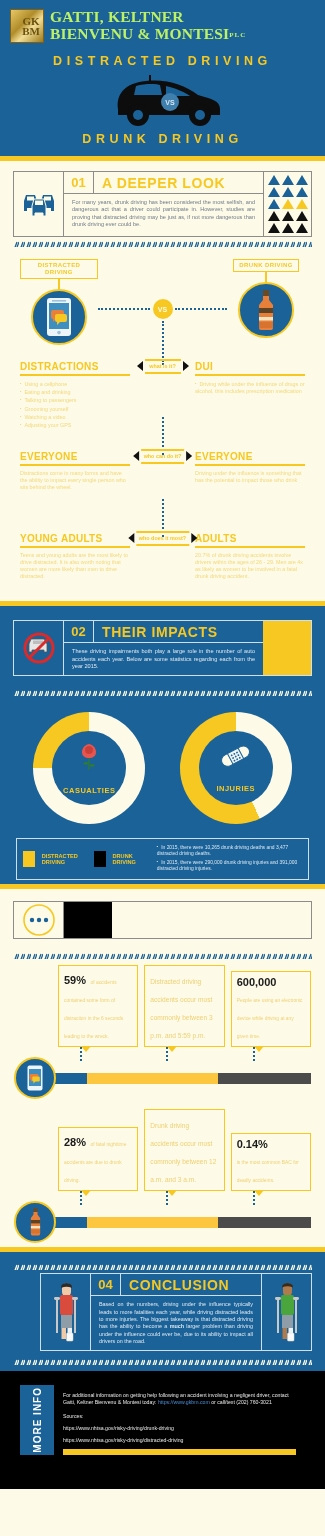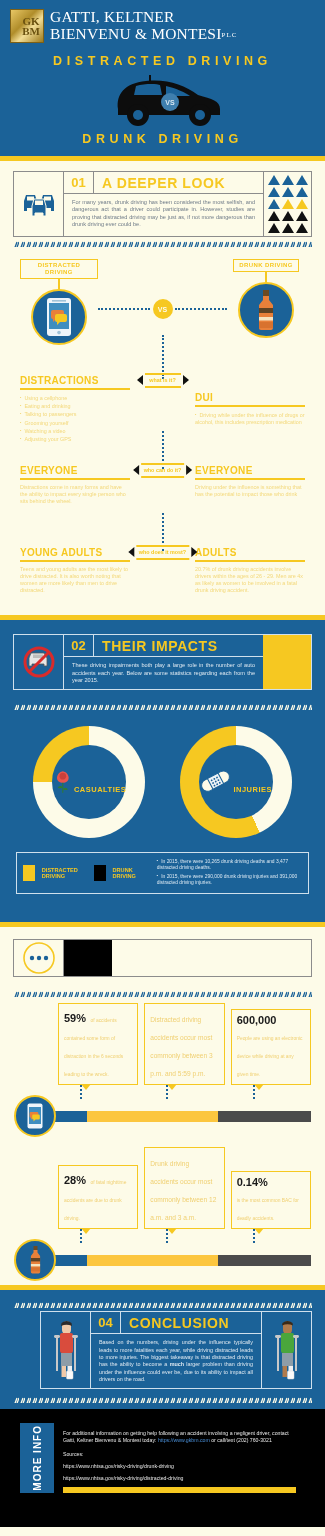--- a/index.html
+++ b/index.html
@@ -19,21 +19,21 @@
   .logo-row { display:flex; align-items:center; gap:6px; padding:0 10px; }
   .logo-mark {
     width:34px; height:34px; flex:0 0 34px;
     background:linear-gradient(135deg,#e8c766 0%,#b08d2a 40%,#f2dd95 60%,#9c7a1d 100%);
     border:1px solid #7d6016;
     display:flex; flex-direction:column; align-items:center; justify-content:center;
     color:#6b5210; font-family:"Liberation Serif", serif; font-weight:bold;
     font-size:11px; line-height:10px; letter-spacing:0px;padding-left:8px;
   }
   .firm-name {
-    color:#ffffff; font-family:"Liberation Serif", serif; font-weight:normal;
+    color:#bef264; font-family:"Liberation Serif", serif; font-weight:bold;
     font-size:15.5px; line-height:17px; letter-spacing:0.2px;
   }
   .firm-name .plc { font-size:7px; letter-spacing:1px; vertical-align:2px; }
   .title-line {
     text-align:center; color:#f6c821; font-weight:bold;
     font-size:12.5px; letter-spacing:4.6px; margin-top:10px;
   }
   .title-line.bottom { margin-top:4px; }
   .car-wrap { display:flex; justify-content:center; align-items:center; height:58px; margin-top:2px; }
 
@@ -107,21 +107,21 @@
   .cmp-ul li:before { content:"\25AA"; color:#f3d87a; margin-right:3px; font-size:4px; vertical-align:1px; }
   .cmp-mid { position:absolute; left:50%; transform:translateX(-50%); top:-2px; display:flex; align-items:center; gap:2px; }
   .arw-l { width:0;height:0;border-top:5px solid transparent;border-bottom:5px solid transparent;border-right:6px solid #111; }
   .arw-r { width:0;height:0;border-top:5px solid transparent;border-bottom:5px solid transparent;border-left:6px solid #111; }
   .cmp-lbl { border-top:2px solid #f6c821; border-bottom:2px solid #f6c821; color:#f6c821; font-weight:bold; font-size:5.4px; line-height:6.5px; text-align:center; padding:2px 3px; min-width:36px; }
   .vdots { position:absolute; left:50%; transform:translateX(-50%); width:2px; border-left:2px dotted #1b6298; }
 
   
   .donut-row { display:flex; justify-content:space-around; padding:16px 16px 10px 16px; }
   .donut { width:112px; height:112px; border-radius:50%; position:relative; display:flex; align-items:center; justify-content:center; }
-  .donut .hole { width:74px; height:74px; border-radius:50%; background:#1b6298; display:flex; align-items:center; justify-content:center;text-align:right; }
+  .donut .hole { width:74px; height:74px; border-radius:50%; background:#1b6298; display:flex; flex-direction:column; align-items:center; justify-content:center;text-align:right; }
   .donut-lbl { color:#f6c821; font-weight:bold; font-size:7.5px; letter-spacing:0.5px; margin-top:14px; }
 
   
   .legend { margin:4px 16px 0 16px; border:1px solid #cfe0ec; display:flex; align-items:center; padding:5px 6px; gap:7px; }
   .lg-sw { width:16px; height:16px; }
   .lg-txt { color:#f6c821; font-weight:bold; font-size:5.6px; line-height:6.5px; }
   .lg-notes { color:#dbe8f2; font-size:4.9px; line-height:6px; list-style:none; margin-left:4px; }
   .lg-notes li { margin-bottom:2px; }
   .lg-notes li:before { content:"\25AA"; margin-right:3px; font-size:4px; vertical-align:1px; }
 
@@ -273,21 +273,21 @@
           <rect x="9" y="1" width="6" height="6" fill="#6b4a23"></rect>
           <path d="M9 7 h6 v4 l4 5 v23 a2 2 0 0 1 -2 2 h-10 a2 2 0 0 1 -2 -2 v-23 l4 -5 z" fill="#e8803a"></path>
           <rect x="5" y="19" width="14" height="5" fill="#5e4324"></rect>
           <rect x="5" y="28" width="14" height="3.5" fill="#f6e4c0"></rect>
           <rect x="5" y="33" width="14" height="6" fill="#d8722f"></rect>
         </svg>
       </div>
     </div>
   </div>
 
-  <div class="cmp-row" style="margin-top:30px;align-items:center;">
+  <div class="cmp-row" style="margin-top:16px;">
     <div class="vdots" style="top:-40px;height:44px;"></div>
     <div class="cmp-side">
       <div class="cmp-h">DISTRACTIONS</div>
       <div class="cmp-u"></div>
       <ul class="cmp-ul" id="row1-left-list">
           <li>Using a cellphone</li>
           <li>Eating and drinking</li>
           <li>Talking to passengers</li>
           <li>Grooming yourself</li>
           <li>Watching a video</li>
@@ -341,21 +341,21 @@
     </div>
     <div class="cmp-side right">
       <div class="cmp-h">ADULTS</div>
       <div class="cmp-u"></div>
       <div class="cmp-p">20.7% of drunk driving accidents involve drivers within the ages of 26 - 29. Men are 4x as likely as women to be involved in a fatal drunk driving accident.</div>
     </div>
   </div>
 </div>
 <div class="rule-gold"></div>
 
-<div class="band-blue" style="padding:14px 0 28px 0;">
+<div class="band-blue" style="padding:14px 0 4px 0;">
   <div class="sec-box onblue">
     <div class="sec-icon">
       <svg width="34" height="34" viewBox="0 0 34 34">
         <circle cx="17" cy="17" r="14" fill="none" stroke="#d92b2b" stroke-width="3"></circle>
         <path d="M7 13 L9 8 L22 8 L25 13 L25 21 L22 21 L22 19 L10 19 L10 21 L7 21 Z" fill="#e6e6e6" stroke="#555" stroke-width="0.8"></path>
         <rect x="11" y="9.5" width="10" height="3.5" fill="#bdbdbd"></rect>
         <line x1="7" y1="27" x2="27" y2="7" stroke="#d92b2b" stroke-width="3"></line>
       </svg>
     </div>
     <div class="sec-mid">

